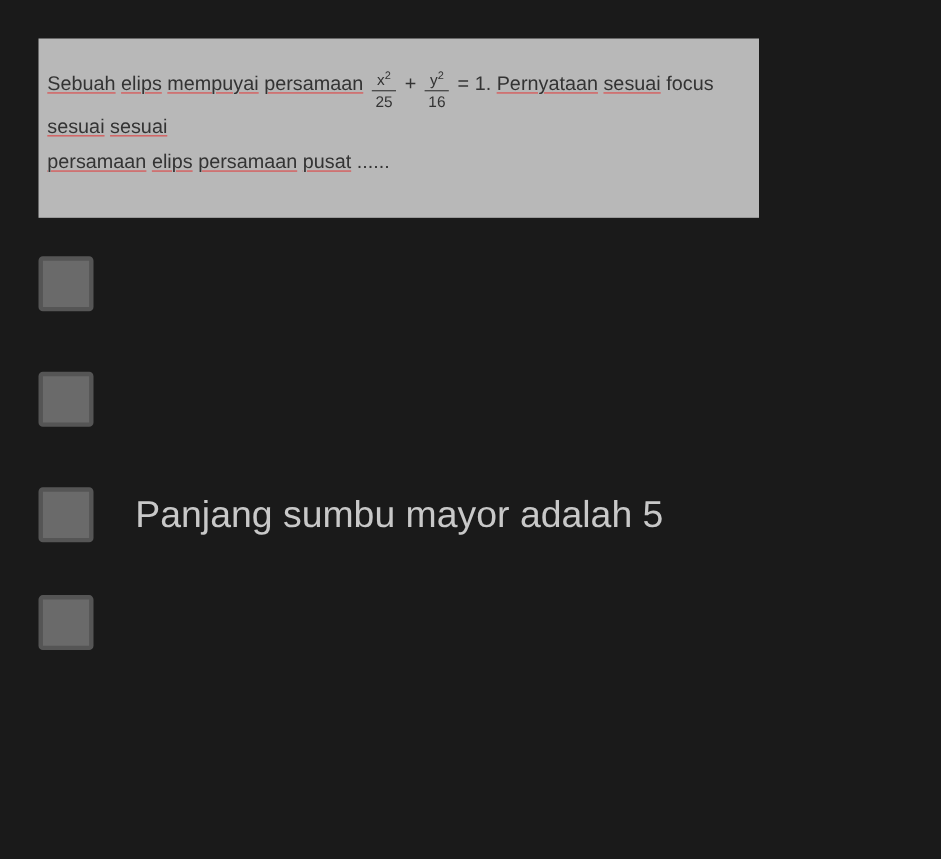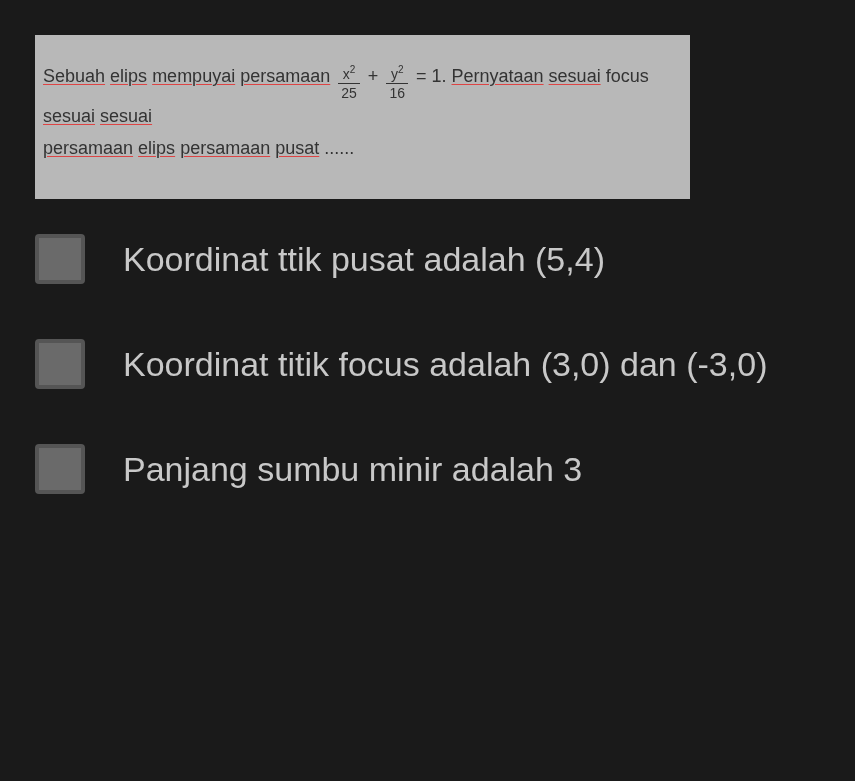--- a/index.html
+++ b/index.html
@@ -115,23 +115,24 @@
     <span class="underline">elips</span>
     <span class="underline">persamaan</span>
     <span class="underline">pusat</span>
     <span>......</span>
   </div>
 </div>
 
 <div class="options-container">
   <div class="option-row">
     <div class="checkbox"></div>
-    <div class="option-text">Koordinat ttik pusat adalah (5,4)</div>
   </div>
   <div class="option-row">
     <div class="checkbox"></div>
-    <div class="option-text">Koordinat titik focus adalah (3,0) dan (-3,0)</div>
+  </div>
+  <div class="option-row tight">
+    <div class="checkbox"></div>
+    <div class="option-text">Panjang sumbu mayor adalah 5</div>
   </div>
   <div class="option-row last">
     <div class="checkbox"></div>
-    <div class="option-text">Panjang sumbu minir adalah 3</div>
   </div>
 </div>
 
 </body></html>

